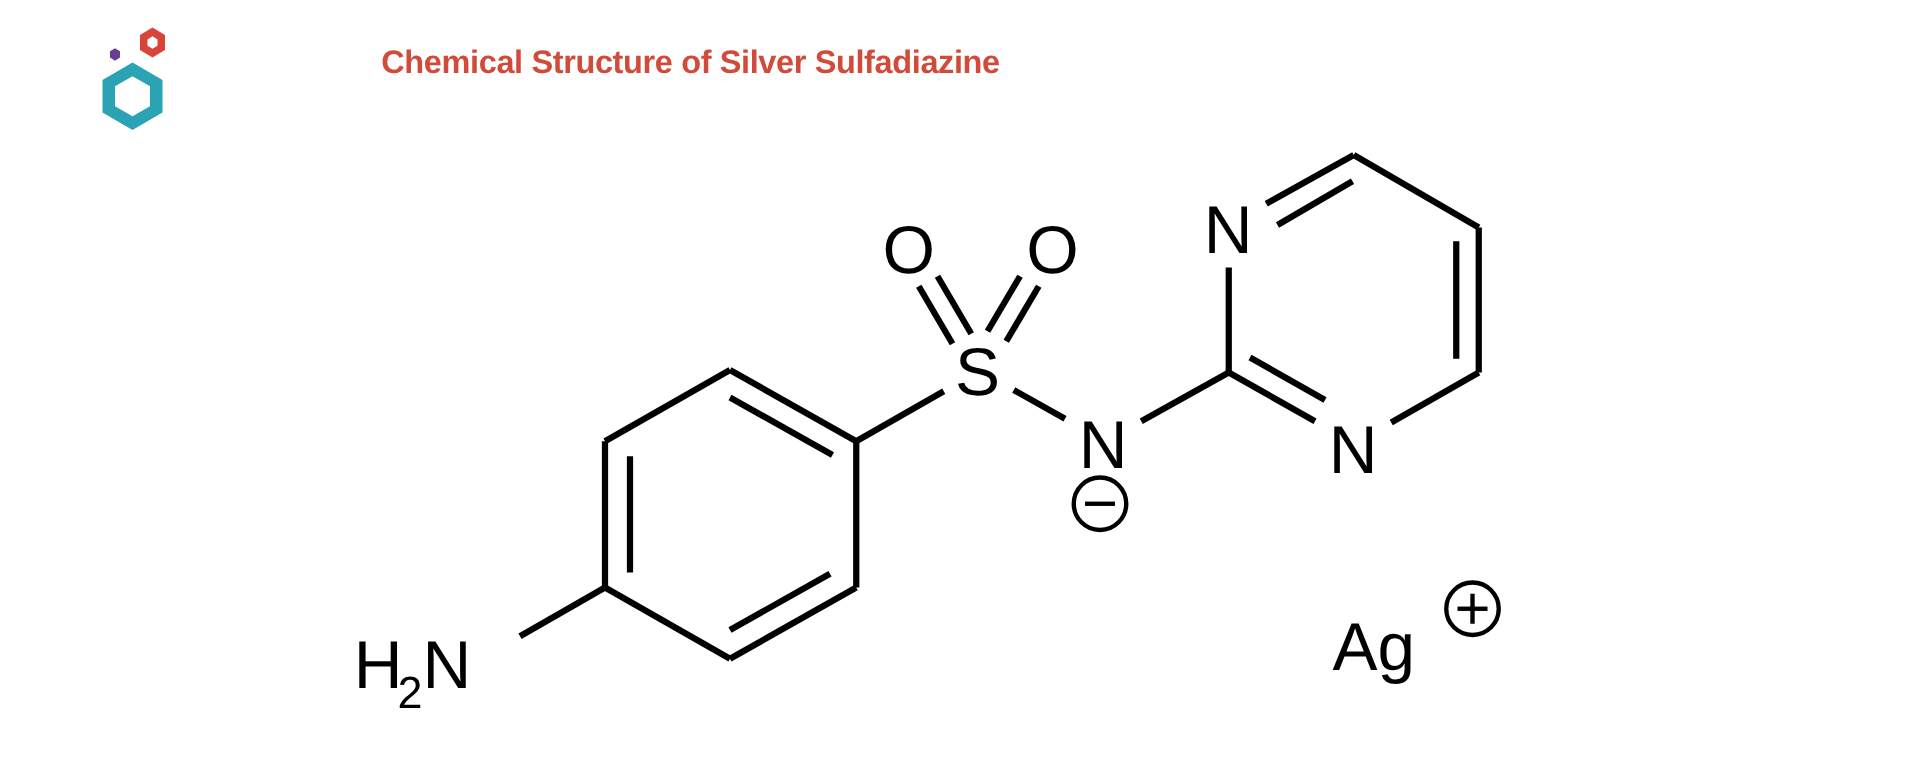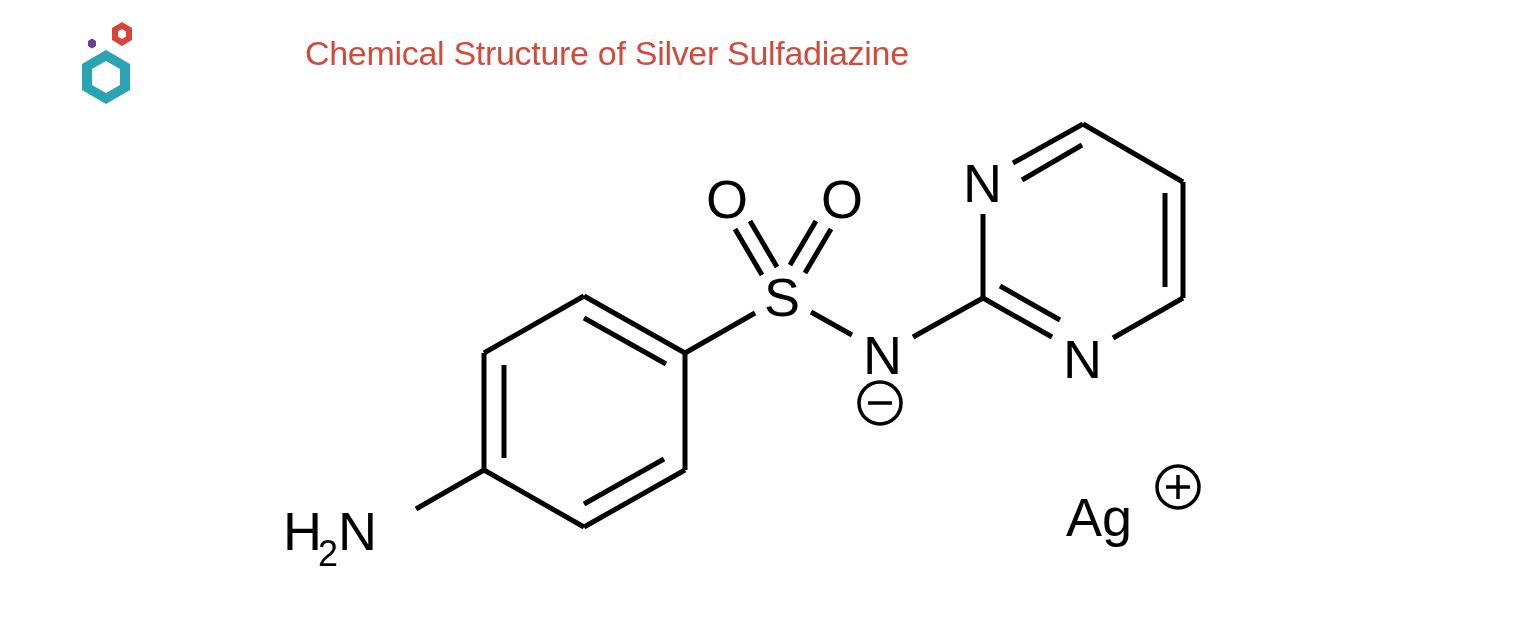--- a/index.html
+++ b/index.html
@@ -1,21 +1,21 @@
 <!DOCTYPE html>
 <html><head>
 <meta charset="utf-8">
 <style>
   html, body { margin: 0; padding: 0; background: #ffffff; }
   body { width: 1536px; height: 617px; position: relative; overflow: hidden; }
   .logo { position: absolute; left: 78px; top: 18px; width: 64px; height: 86px; }
   .title {
     position: absolute; left: 305px; top: 34px;
-    font-family: "Liberation Sans", sans-serif; font-weight: normal;
-    font-size: 34px; letter-spacing: -0.3px; white-space: nowrap;
+    font-family: "Liberation Sans", sans-serif; font-weight: bold;
+    font-size: 26px; letter-spacing: -0.3px; white-space: nowrap;
   }
   .structure { position: absolute; left: 0; top: 0; width: 1536px; height: 617px; }
   .atom { font-family: "Liberation Sans", sans-serif; font-size: 54px; fill: #000; }
   .sub { font-family: "Liberation Sans", sans-serif; font-size: 36px; fill: #000; }
 </style>
 </head>
 <body>
 
 <svg class="logo" viewBox="0 0 64 86">
   <g>

